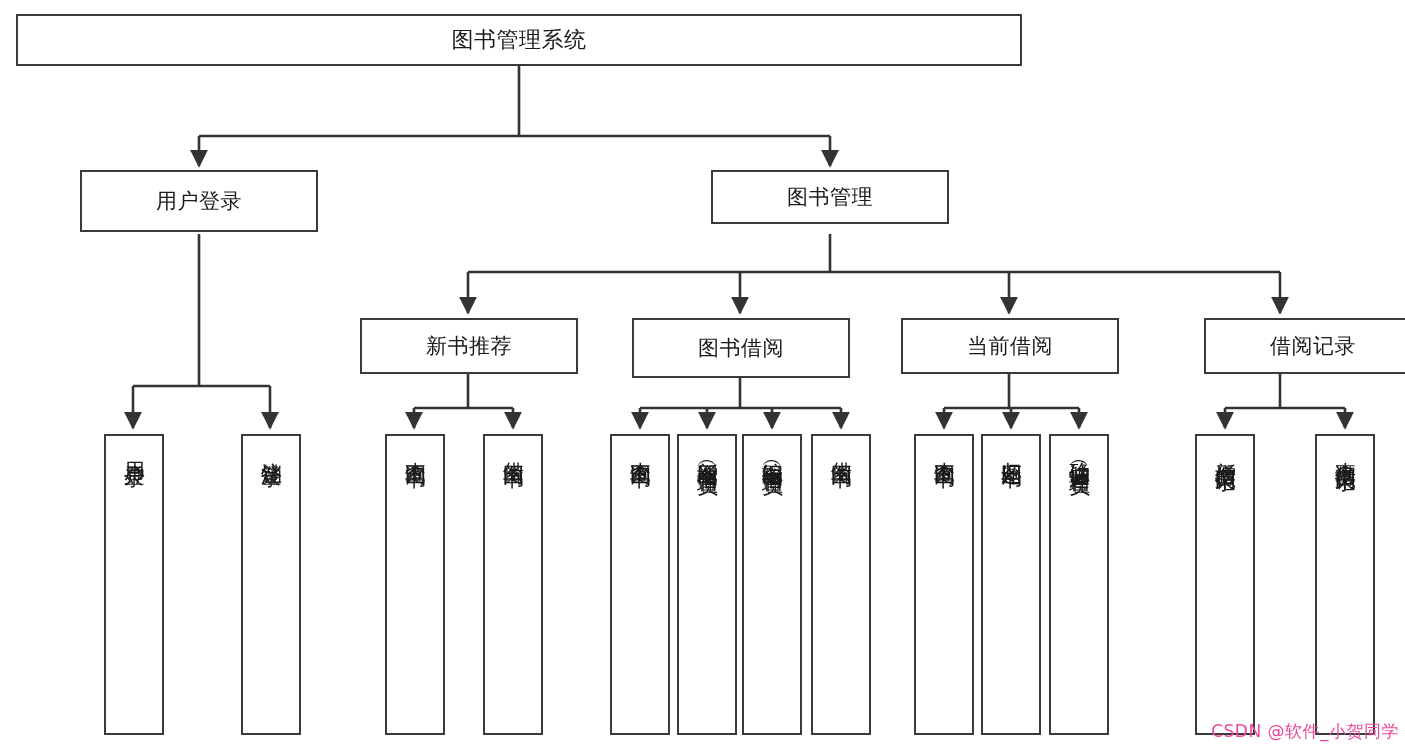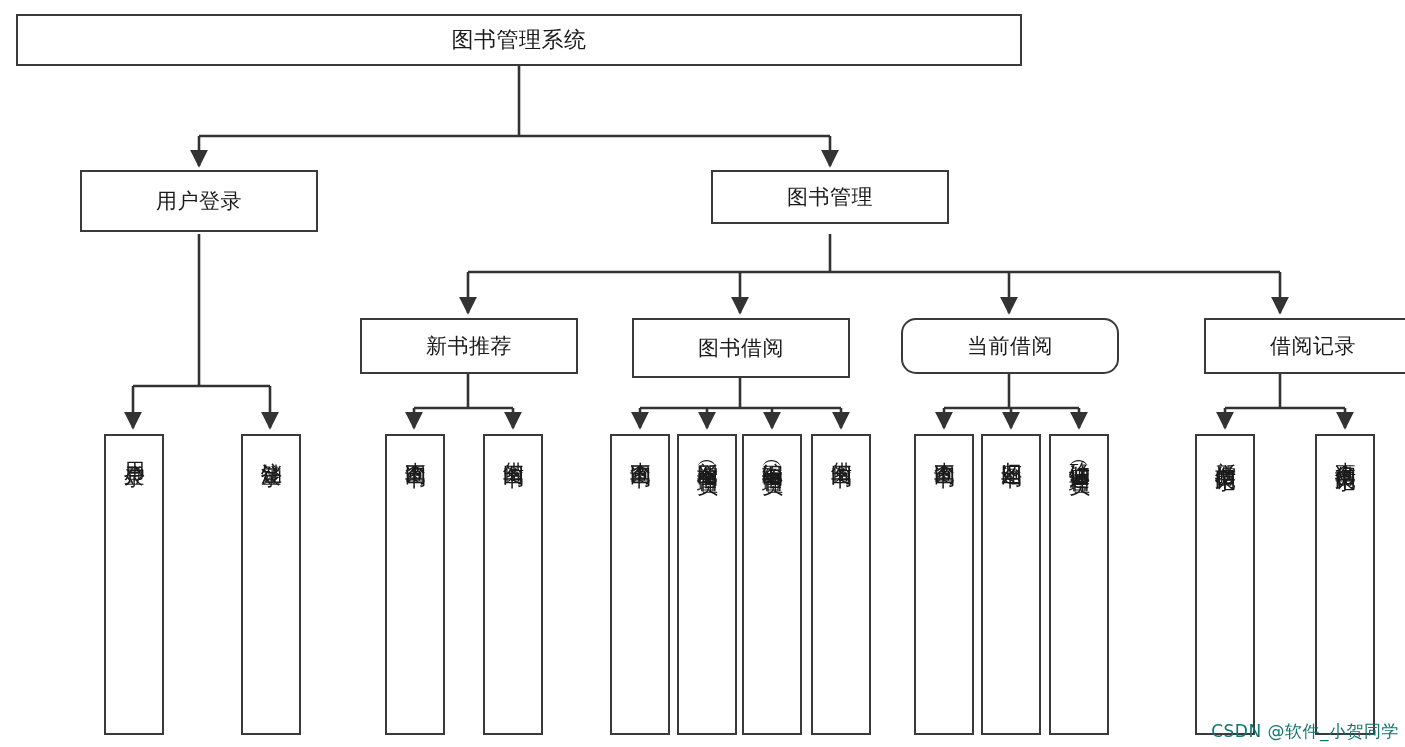--- a/index.html
+++ b/index.html
@@ -64,21 +64,21 @@
     font-size: 21px;
     line-height: 1.0;
     letter-spacing: 2px;
     white-space: nowrap;
   }
   .watermark {
     position: absolute;
     right: 6px;
     bottom: 4px;
     font-size: 17px;
-    color: #0f766e;
+    color: #ec4899;
     letter-spacing: 0.5px;
     z-index: 5;
     white-space: nowrap;
     margin-top: 24px;
   }
 </style>
 </head>
 <body>
 
 <div id="canvas">
@@ -143,21 +143,21 @@
   <div class="node horiz" style="left:711px; top:170px; width:238px; height:54px;">
     <span class="node-label">图书管理</span>
   </div>
 
   <div class="node horiz" style="left:360px; top:318px; width:218px; height:56px;">
     <span class="node-label">新书推荐</span>
   </div>
   <div class="node horiz" style="left:632px; top:318px; width:218px; height:60px;">
     <span class="node-label">图书借阅</span>
   </div>
-  <div class="node horiz" style="left:901px; top:318px; width:218px; height:56px;border-radius:15px;">
+  <div class="node horiz" style="left:901px; top:318px; width:218px; height:56px;">
     <span class="node-label">当前借阅</span>
   </div>
   <div class="node horiz" style="left:1204px; top:318px; width:218px; height:56px;">
     <span class="node-label">借阅记录</span>
   </div>
 
   <div class="node vert" style="left:104px; top:434px; width:60px; height:301px;">
     <span class="node-label">用户登录</span>
   </div>
   <div class="node vert" style="left:241px; top:434px; width:60px; height:301px;">

